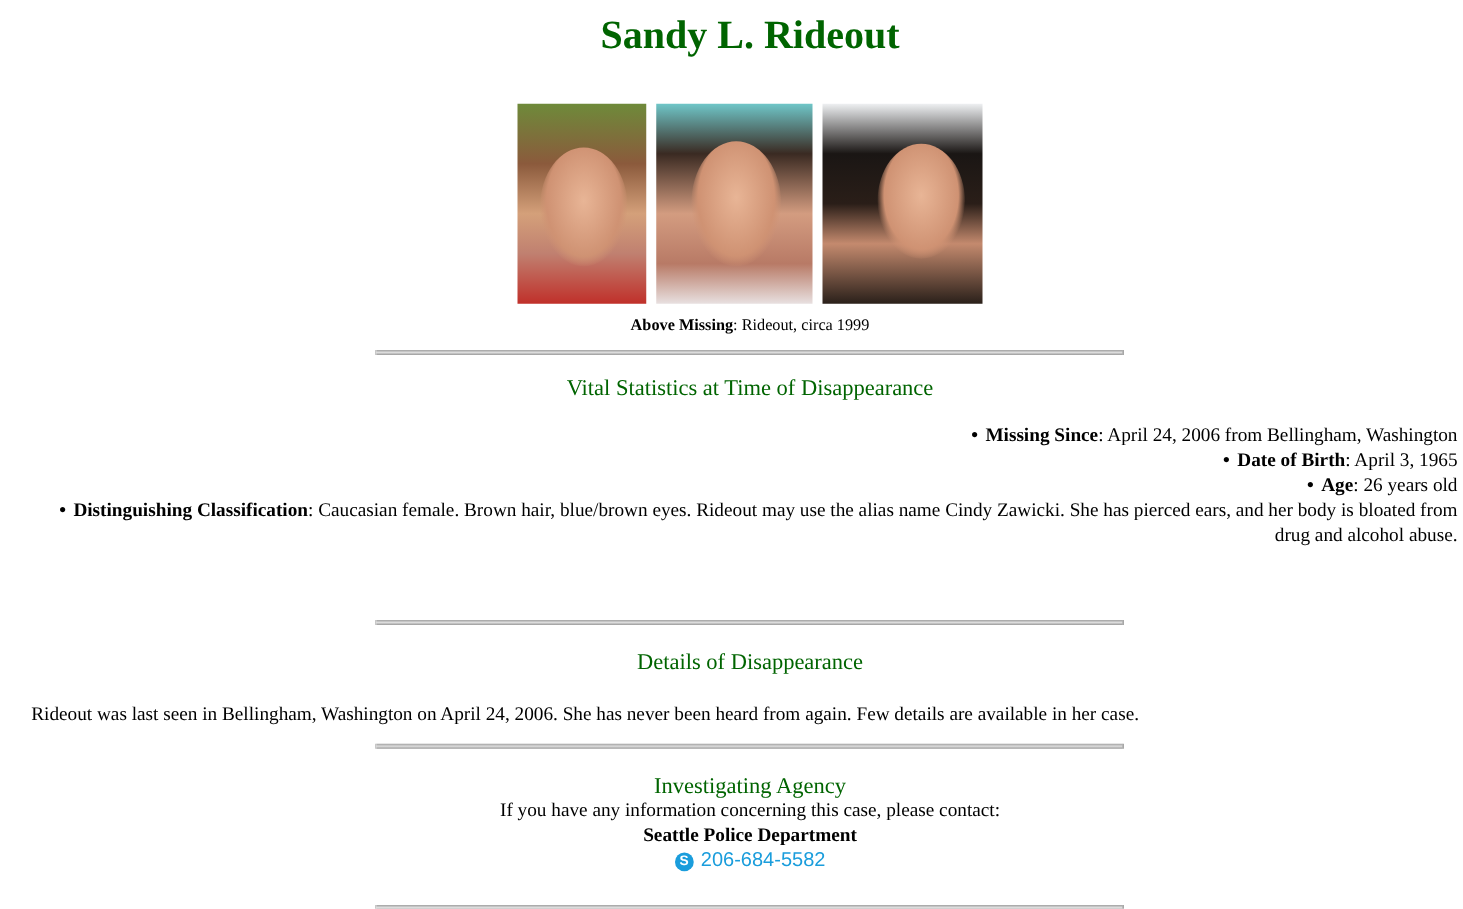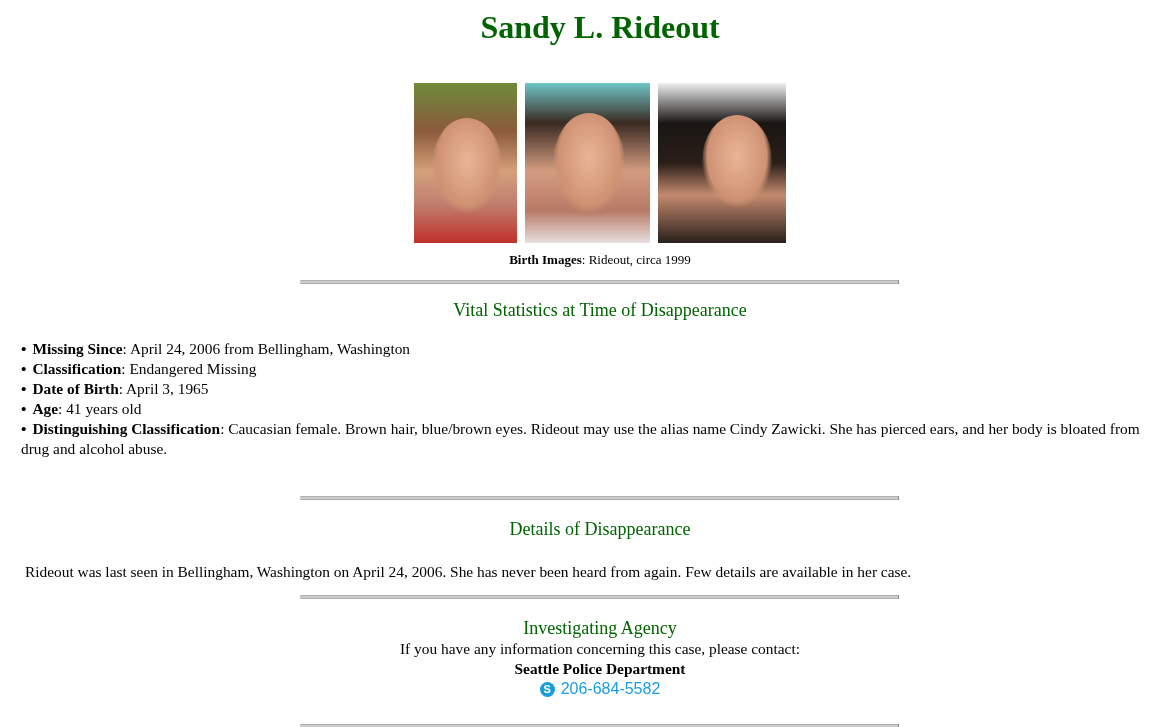--- a/index.html
+++ b/index.html
@@ -32,21 +32,21 @@
       background: linear-gradient(180deg,#a0a0a0 0%,#dcdcdc 50%,#9a9a9a 100%);
       border-left: 1px solid #c8c8c8; border-right: 1px solid #8a8a8a;
       box-sizing: border-box;
     }
     .section-head {
       position: absolute; left: 0; width: 1200px; text-align: center;
       font-size: 18px; color: #006400; line-height: 22px;
     }
     .vitals {
       position: absolute; left: 21px; top: 339px; width: 1145px;
-      list-style: none; margin: 0; padding: 0; font-size: 15.4px; line-height: 20px;
+      list-style: none; margin: 0; padding: 0; font-size: 15.4px; line-height: 20px; text-align: right;
     }
     .vitals li { margin: 0; }
     .vitals li::before { content: "\2022"; font-weight: bold; margin-right: 6px; }
     .vitals b { font-weight: bold; }
     .details {
       position: absolute; left: 21px; top: 558px; width: 1145px;
       font-size: 15.4px; line-height: 20px; margin: 4px;
     }
     .agency-block {
       position: absolute; top: 618px; left: 0; width: 1200px; text-align: center;
@@ -76,32 +76,31 @@
   </div>
   <div class="photo p2" title="Rideout photo 2">
     <div class="face" style="left:28px;top:30px;width:72px;height:100px;"></div>
   </div>
   <div class="photo p3" title="Rideout photo 3">
     <div class="face" style="left:44px;top:32px;width:70px;height:92px;"></div>
   </div>
 </div>
 
 <div class="caption">
-  <b>Birth Images</b><span>: Rideout, circa 1999</span>
+  <b>Above Missing</b><span>: Rideout, circa 1999</span>
 </div>
 
 <div class="hr" style="top:280px;"></div>
 
 <div class="section-head" style="top:299px;">Vital Statistics at Time of Disappearance</div>
 
 <ul class="vitals">
   <li><b>Missing Since</b><span>: April 24, 2006 from Bellingham, Washington</span></li>
-  <li><b>Classification</b><span>: Endangered Missing</span></li>
   <li><b>Date of Birth</b><span>: April 3, 1965</span></li>
-  <li><b>Age</b><span>: 41 years old</span></li>
+  <li><b>Age</b><span>: 26 years old</span></li>
   <li><b>Distinguishing Classification</b><span>: Caucasian female. Brown hair, blue/brown eyes. Rideout may use the alias name Cindy Zawicki. She has pierced ears, and her body is bloated from drug and alcohol abuse.</span></li>
 </ul>
 
 <div class="hr" style="top:496px;"></div>
 
 <div class="section-head" style="top:518px;">Details of Disappearance</div>
 
 <p class="details">Rideout was last seen in Bellingham, Washington on April 24, 2006. She has never been heard from again. Few details are available in her case.</p>
 
 <div class="hr" style="top:595px;"></div>

